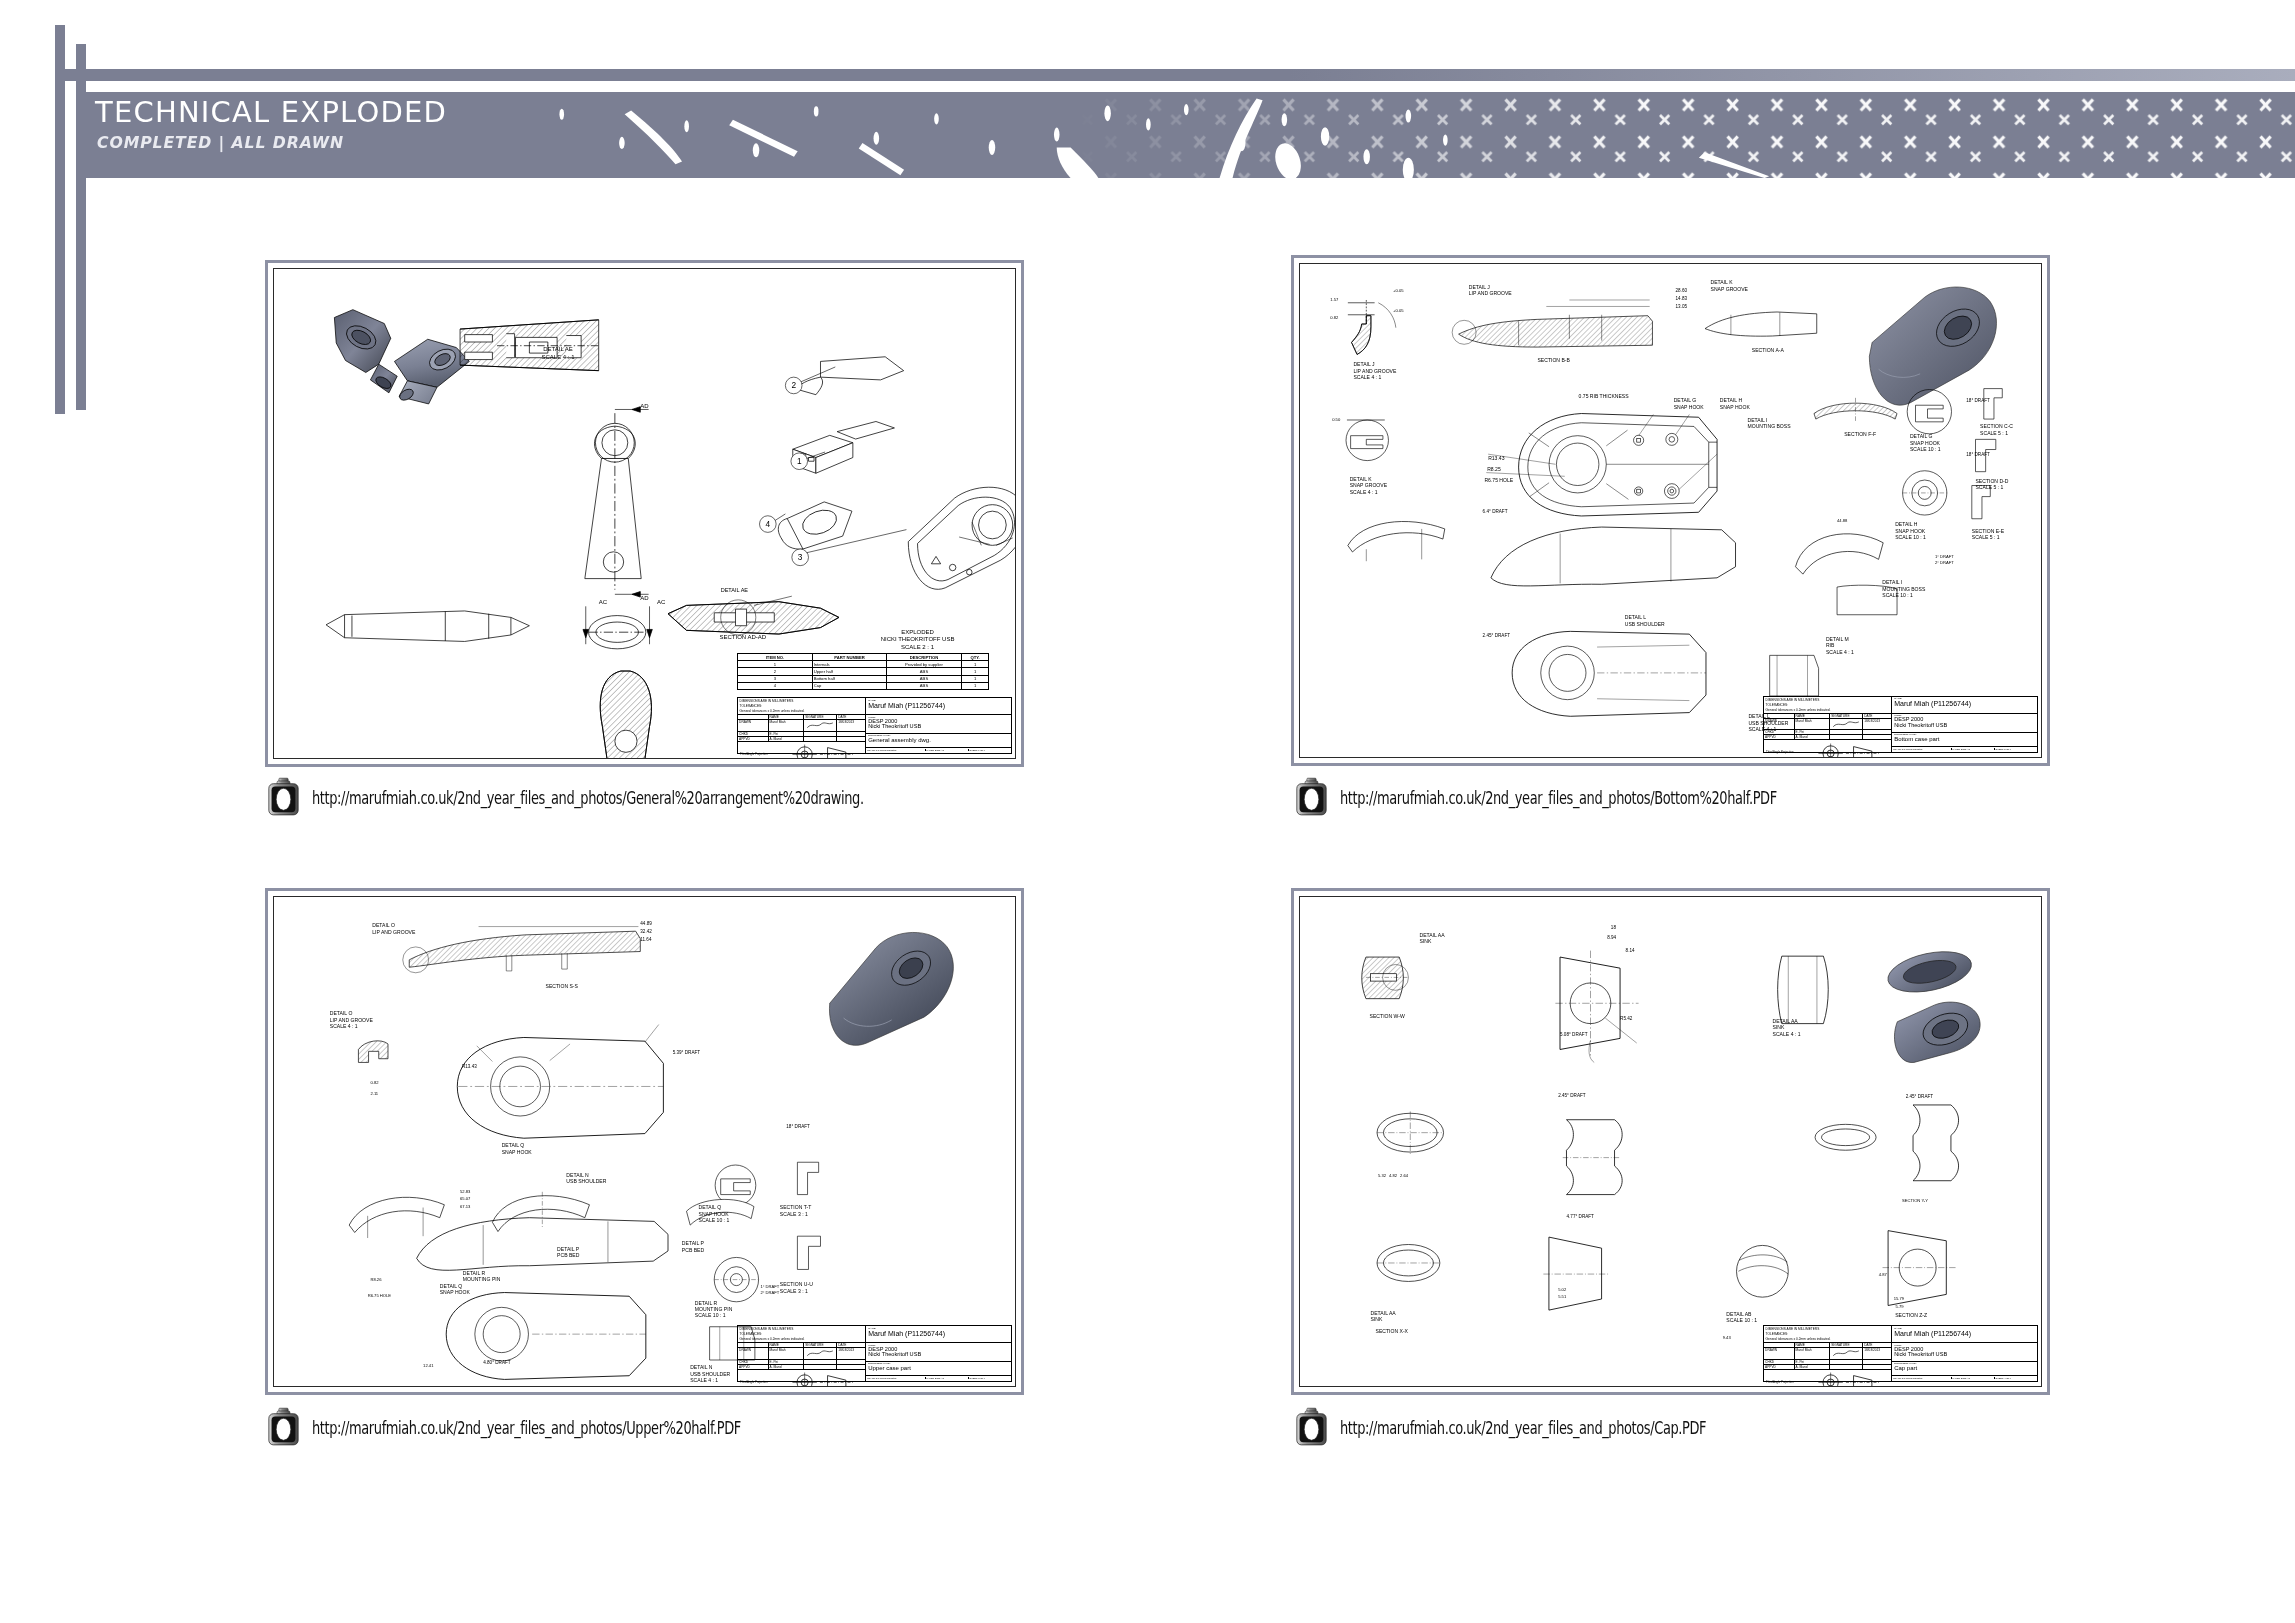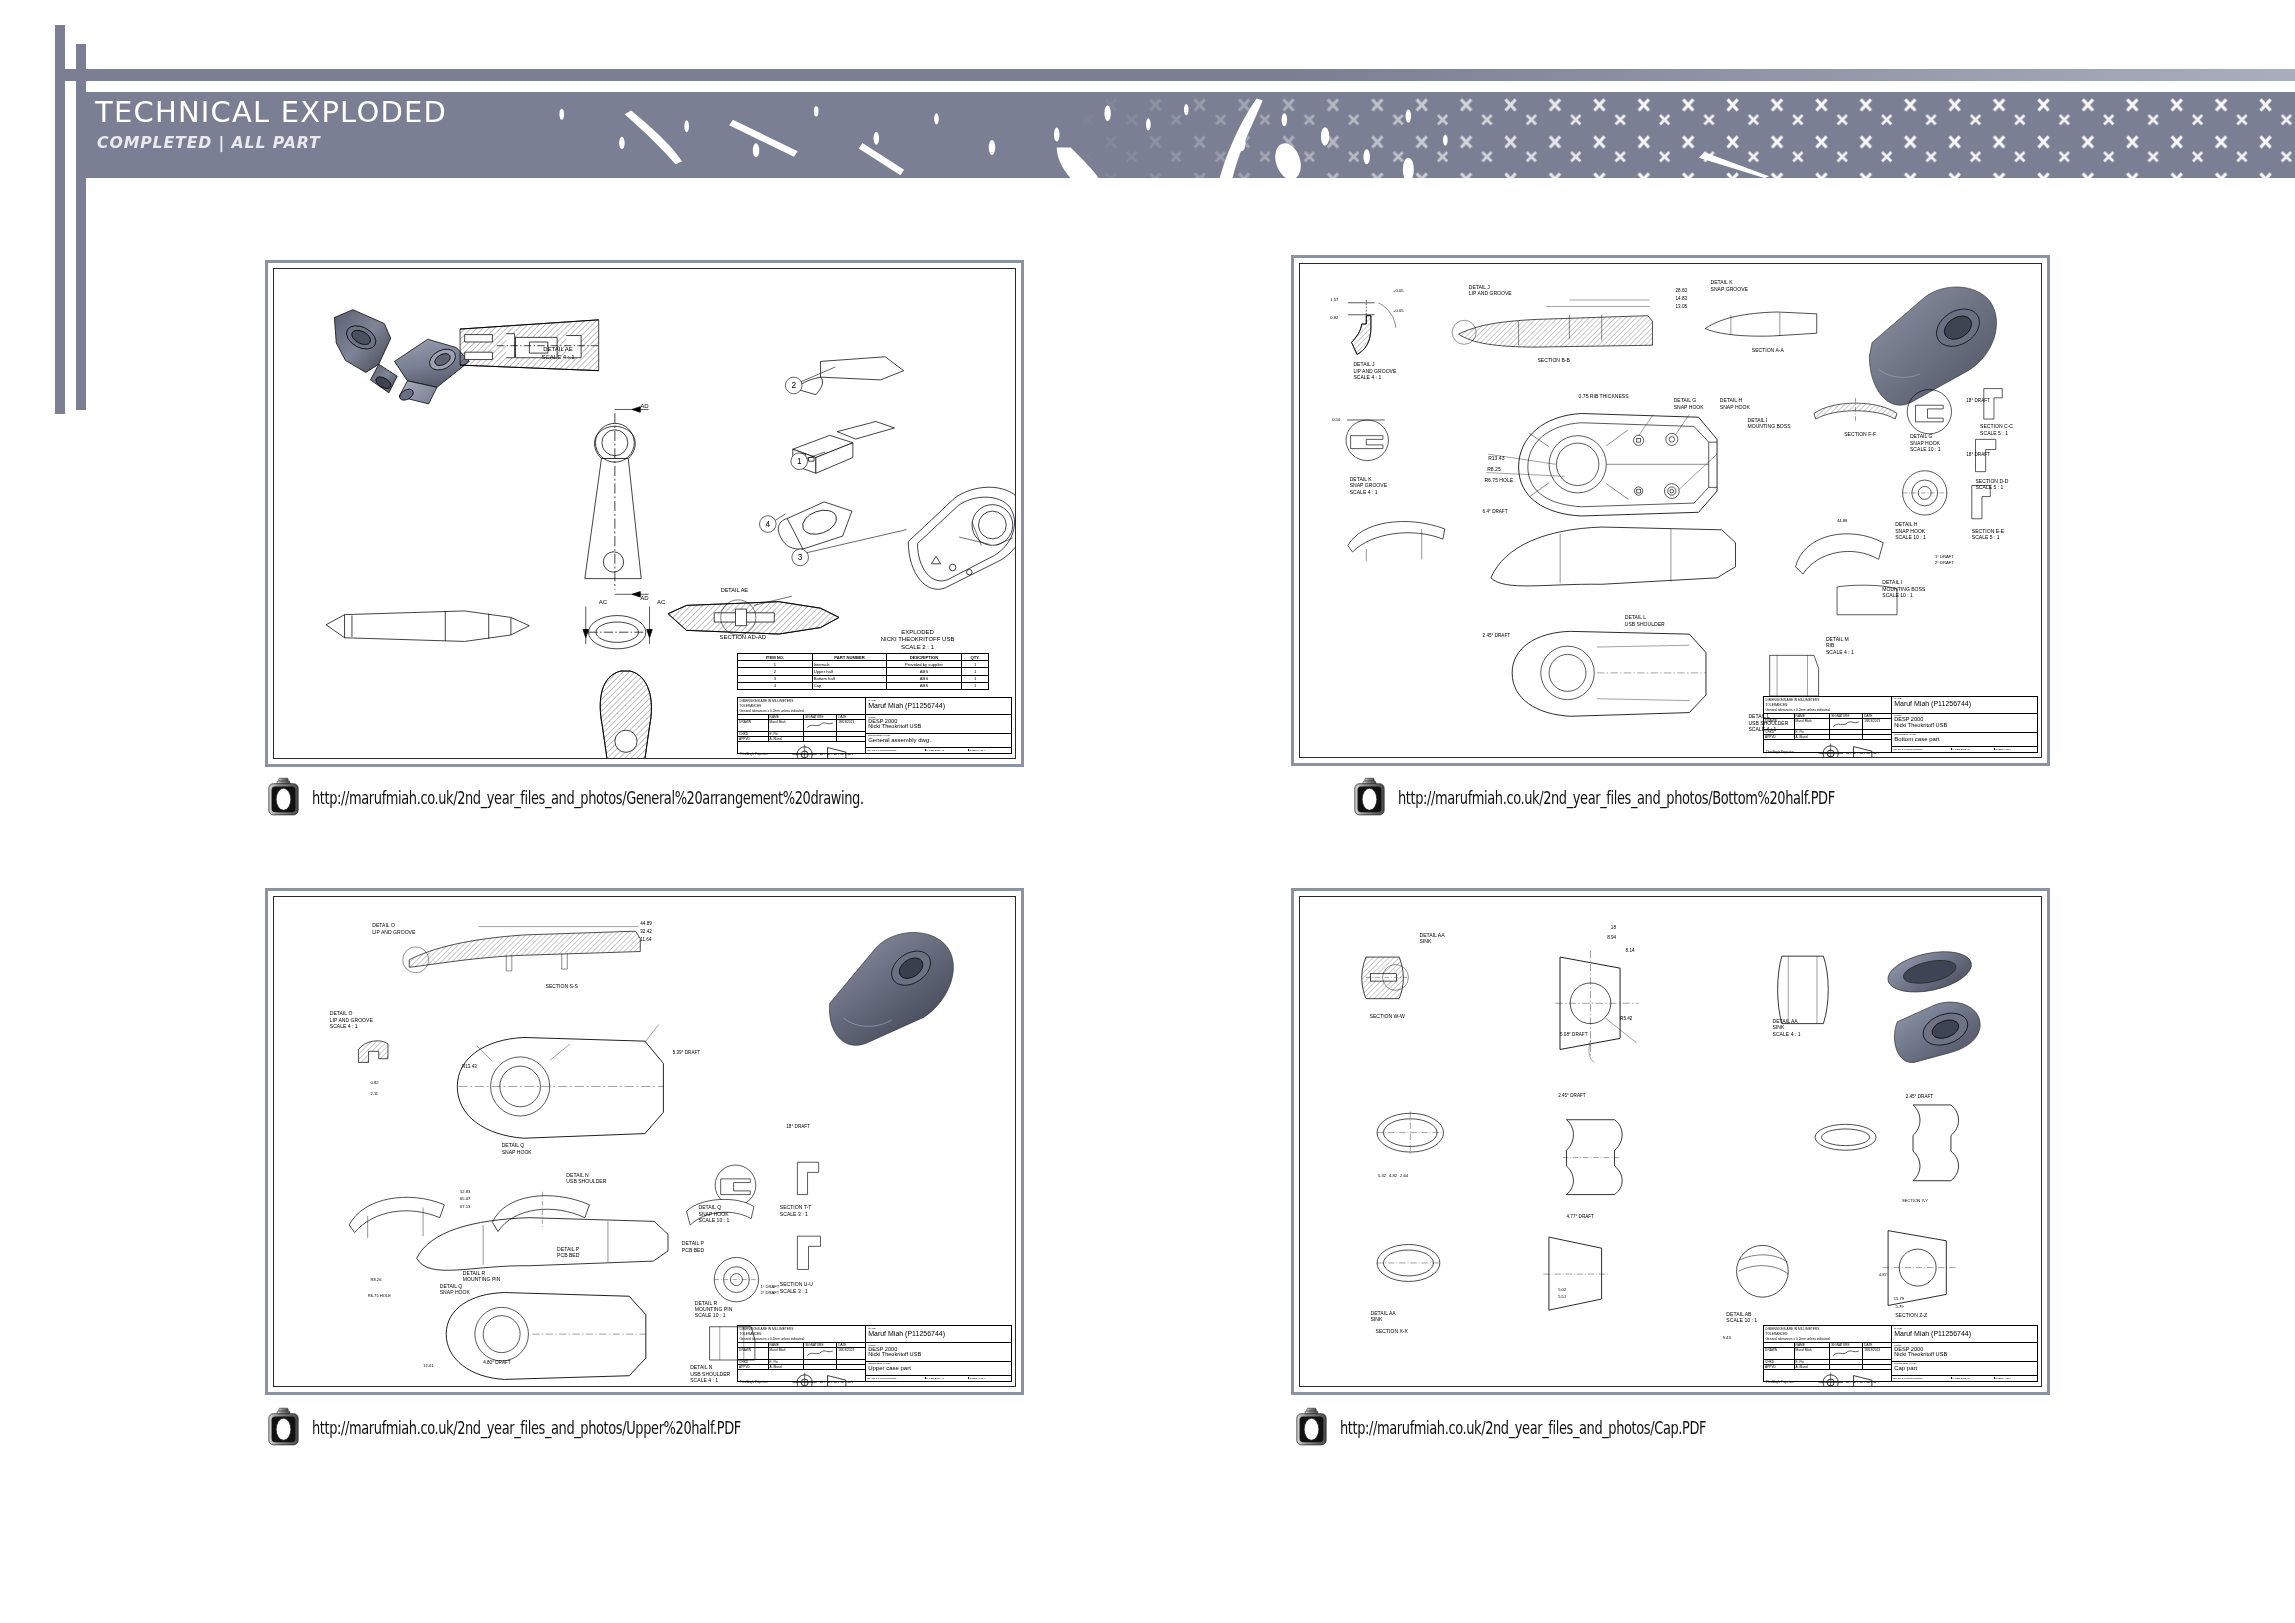--- a/index.html
+++ b/index.html
@@ -28,21 +28,21 @@
   .plate { position: absolute; background: #ffffff; border: 3.2px solid #8d91a4; }
   .plate-inner { position: absolute; inset: 4.6px; border: 0.9px solid #2a2a2a; background: #fff; overflow: hidden; }
 
   #plate-1 { left: 265px;  top: 260px;  width: 759px; height: 507px; }
   #plate-2 { left: 1291px; top: 255px;  width: 759px; height: 511px; }
   #plate-3 { left: 265px;  top: 888px; width: 759px; height: 507px; }
   #plate-4 { left: 1291px; top: 888px; width: 759px; height: 507px; }
 
   .cap-row { position: absolute; display: flex; align-items: center; gap: 12px; }
   #cap-1 { left: 267px;  top: 777px; }
-  #cap-2 { left: 1353px; top: 777px; }
+  #cap-2 { left: 1295px; top: 777px; }
   #cap-3 { left: 267px;  top: 1407px; }
   #cap-4 { left: 1295px; top: 1407px; }
   .cap-text { font-size: 18.5px; color: #111; letter-spacing: -0.5px;
               font-family: "DejaVu Sans Condensed", "Liberation Sans Narrow", "Liberation Sans", sans-serif;
               transform: scaleX(0.78); transform-origin: left center; white-space: nowrap; }
 
   
   #footer-zone { position: absolute; left: 0; top: 1471px; width: 2295px; height: 152px; }
 </style>
 </head>
@@ -96,21 +96,21 @@
         <path d="M1700 110 L1790 168 L1782 180 L1692 122 Z"></path>
         <ellipse cx="2620" cy="150" rx="26" ry="40" transform="rotate(-18 2620 150)"></ellipse>
         <ellipse cx="2880" cy="168" rx="12" ry="26"></ellipse>
         <path d="M3520 130 L3660 182 L3650 186 L3508 142 Z"></path>
       </g>
       <rect width="4796" height="186" fill="url(#xcross)" mask="url(#mx)"></rect>
     </svg>
   </div>
 
   <div id="header-title">TECHNICAL EXPLODED</div>
-  <div id="header-sub">COMPLETED | ALL PART</div>
+  <div id="header-sub">COMPLETED | ALL DRAWN</div>
 </div>
 
 <div class="plate" id="plate-1">
   <div class="plate-inner">
     <svg width="100%" height="100%" viewBox="0 0 1600 1060">
       <defs>
         <linearGradient id="mt1" x1="0" y1="0" x2="1" y2="1">
           <stop offset="0" stop-color="#5a5f70"></stop>
             <stop offset="0.5" stop-color="#7f8497"></stop>
             <stop offset="1" stop-color="#40444f"></stop>

